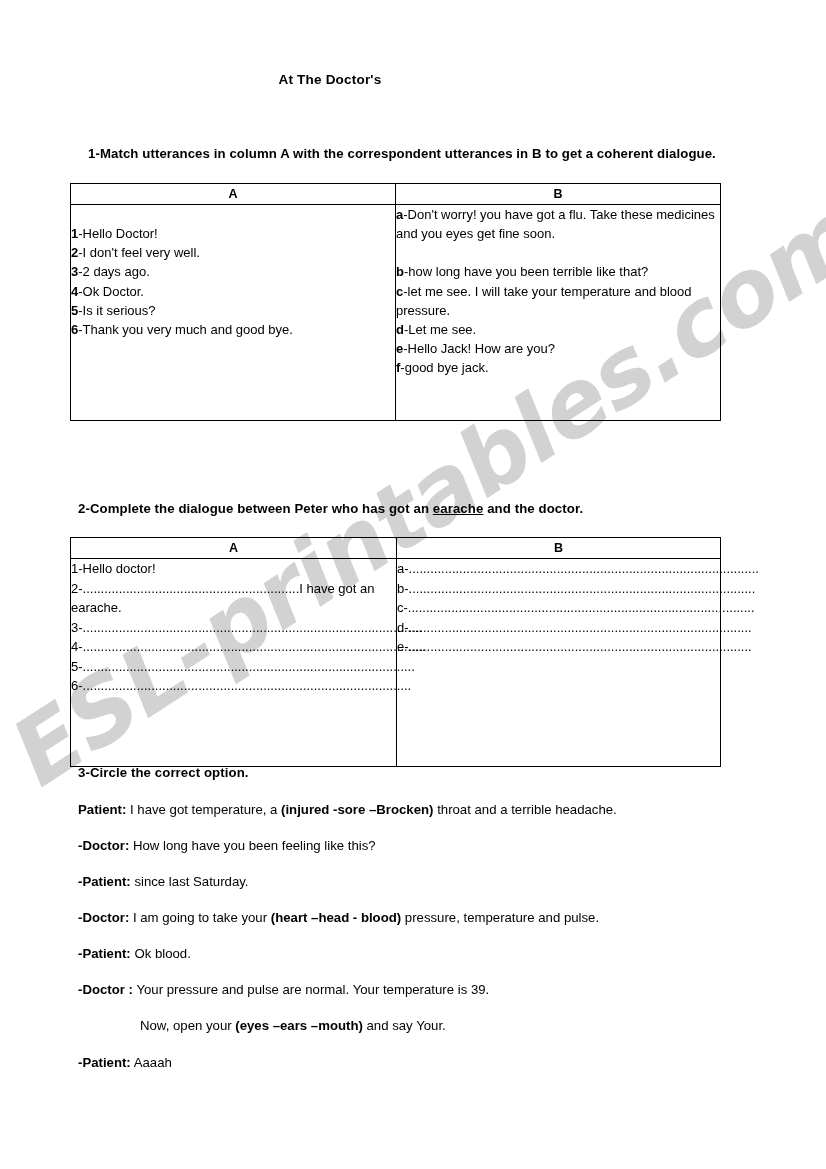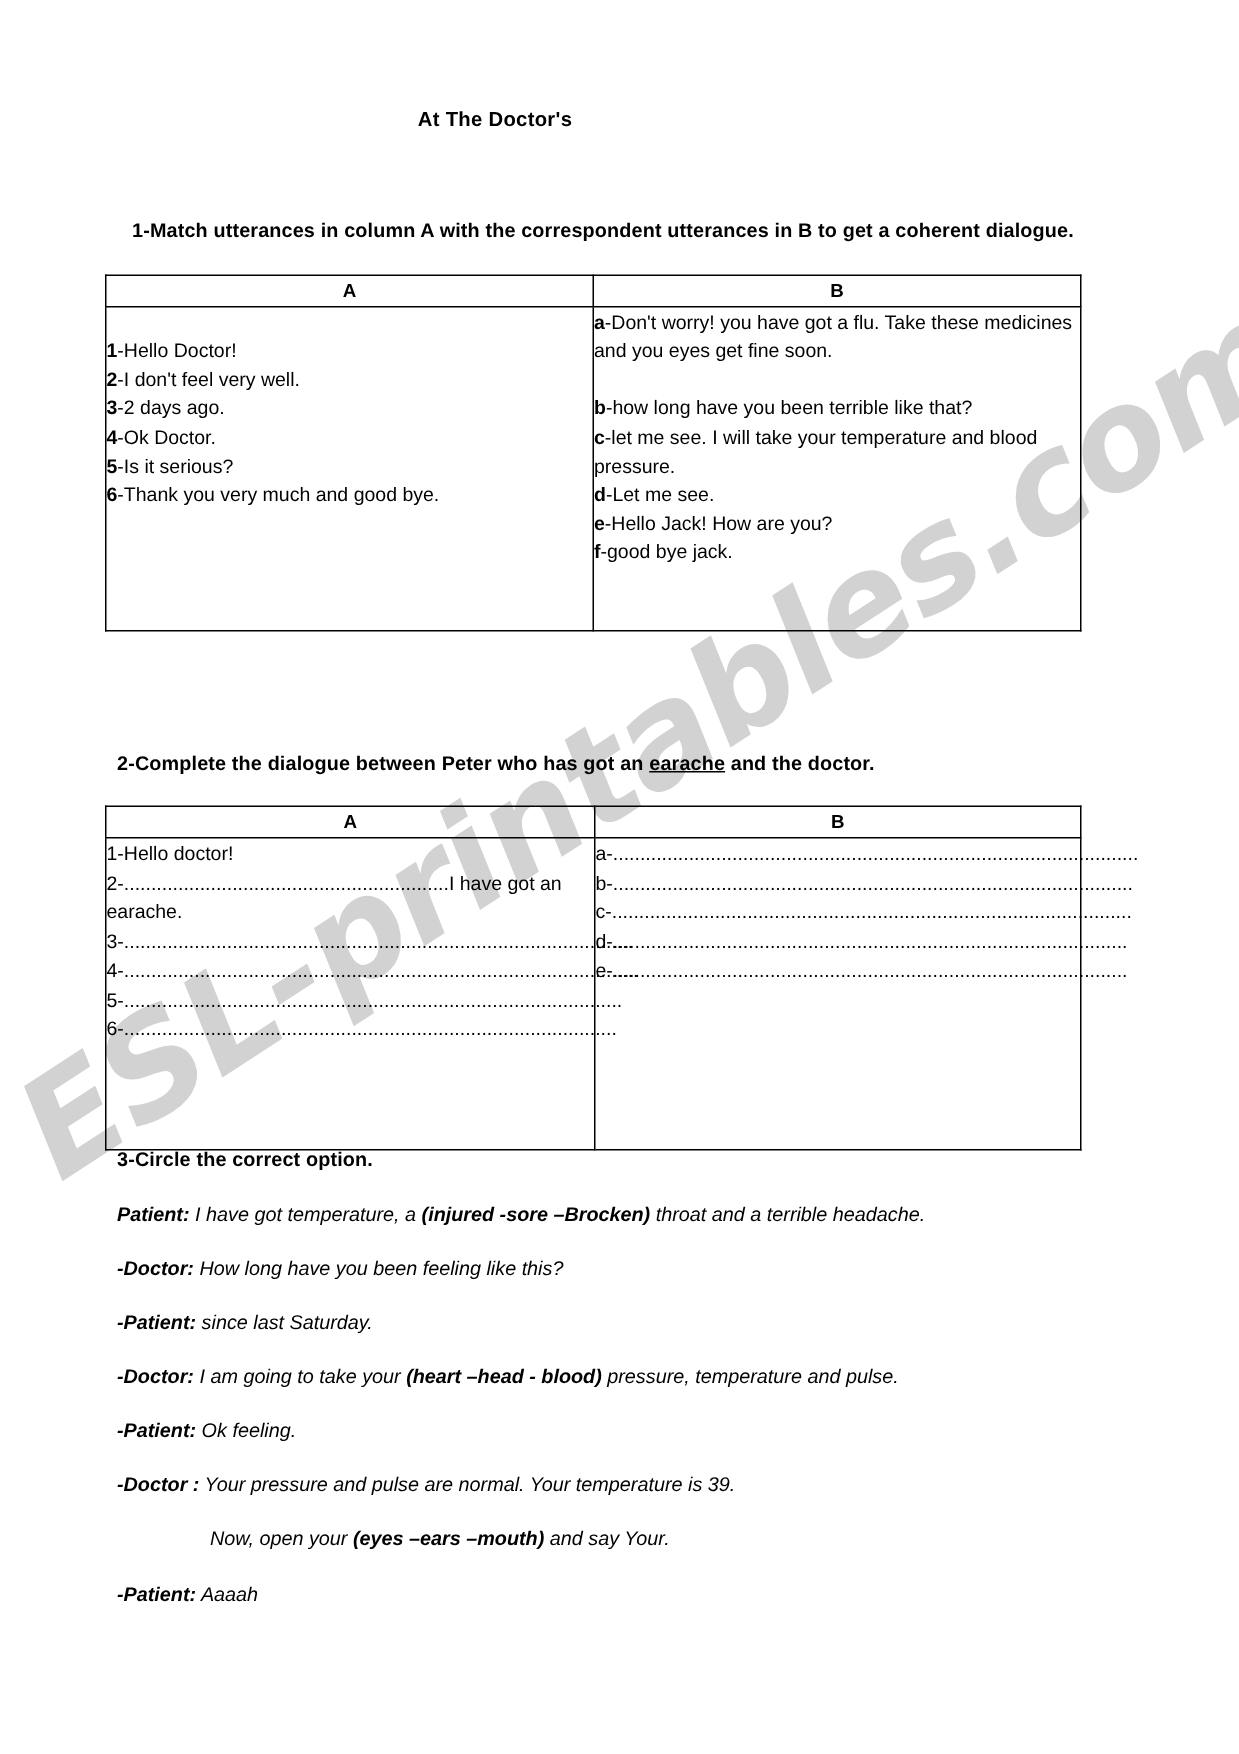--- a/index.html
+++ b/index.html
@@ -128,21 +128,20 @@
   #table2 td.cellbody { line-height: 19.5px; font-size: 13px; }
 
   .dots { letter-spacing: 0px; }
 
   
   .dlg-line {
     position: absolute;
     left: 78px;
     font-size: 13.2px;
     white-space: nowrap;
-    font-style: italic;
   }
   .dlg-line .speaker { font-weight: bold; }
   .dlg-line .choices { font-weight: bold; }
   .dlg-line.indented { left: 140px; }
 </style>
 </head>
 <body>
 
 <div id="page">
 
@@ -224,21 +223,21 @@
     <div class="abs task-heading" id="task3-heading">3-Circle the correct option.</div>
 
     <div class="dlg-line" style="top:802px"><span class="speaker">Patient:</span><span> I have got temperature, a </span><span class="choices">(injured -sore –Brocken)</span><span> throat and a terrible headache.</span></div>
 
     <div class="dlg-line" style="top:838px"><span class="speaker">-Doctor:</span><span> How long have you been feeling like this?</span><span class="choices"></span><span></span></div>
 
     <div class="dlg-line" style="top:874px"><span class="speaker">-Patient:</span><span> since last Saturday.</span><span class="choices"></span><span></span></div>
 
     <div class="dlg-line" style="top:910px"><span class="speaker">-Doctor:</span><span> I am going to take your </span><span class="choices">(heart –head - blood)</span><span> pressure, temperature and pulse.</span></div>
 
-    <div class="dlg-line" style="top:946px"><span class="speaker">-Patient:</span><span> Ok feeling.</span><span class="choices"></span><span></span></div>
+    <div class="dlg-line" style="top:946px"><span class="speaker">-Patient:</span><span> Ok blood.</span><span class="choices"></span><span></span></div>
 
     <div class="dlg-line" style="top:982px"><span class="speaker">-Doctor :</span><span> Your pressure and pulse are normal. Your temperature is 39.</span><span class="choices"></span><span></span></div>
 
     <div class="dlg-line indented" style="top:1018px"><span class="speaker"></span><span>Now, open your </span><span class="choices">(eyes –ears –mouth)</span><span> and say Your.</span></div>
 
     <div class="dlg-line" style="top:1055px"><span class="speaker">-Patient:</span><span> Aaaah</span><span class="choices"></span><span></span></div>
 
   </div>
 </div>
 

